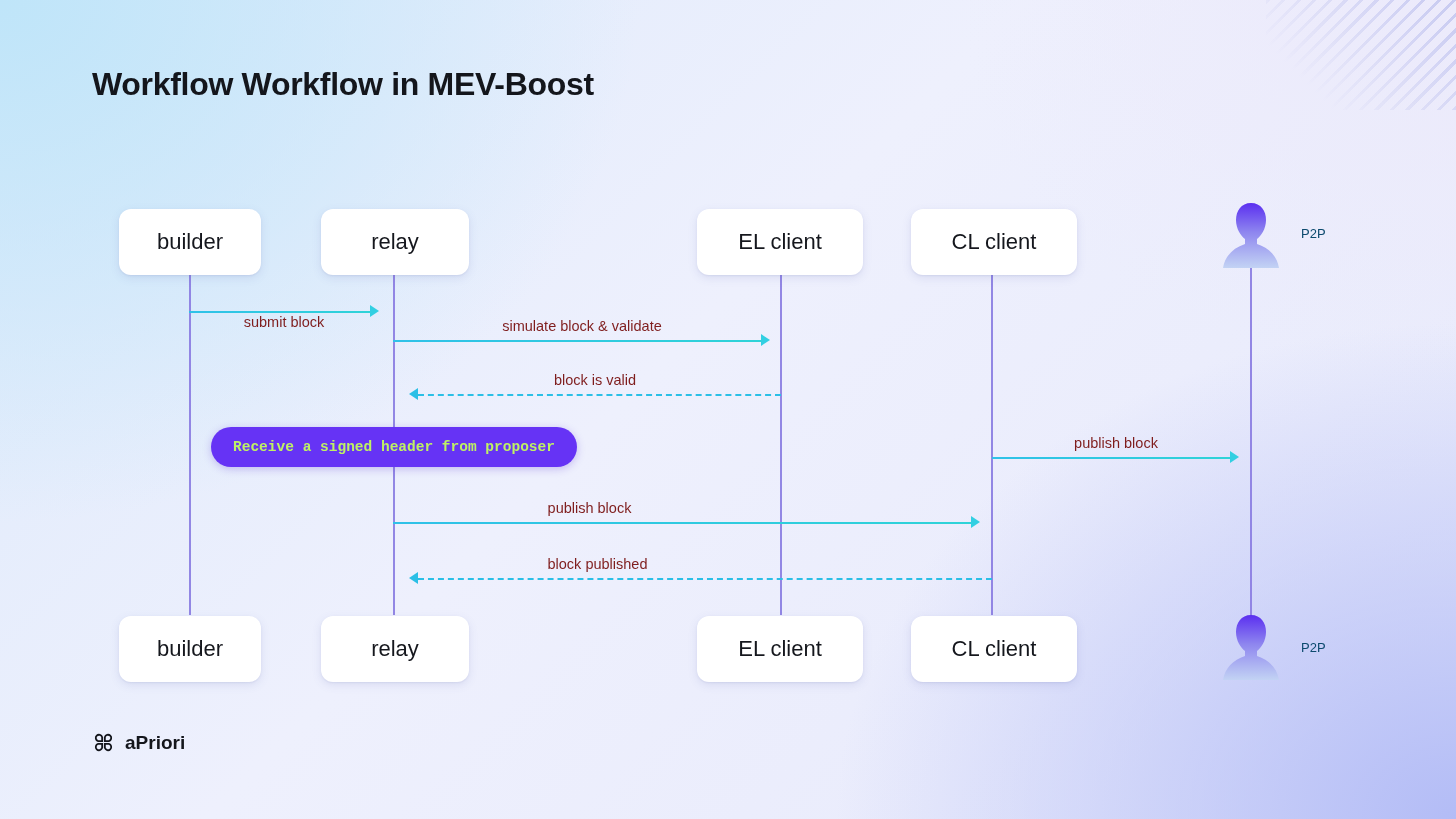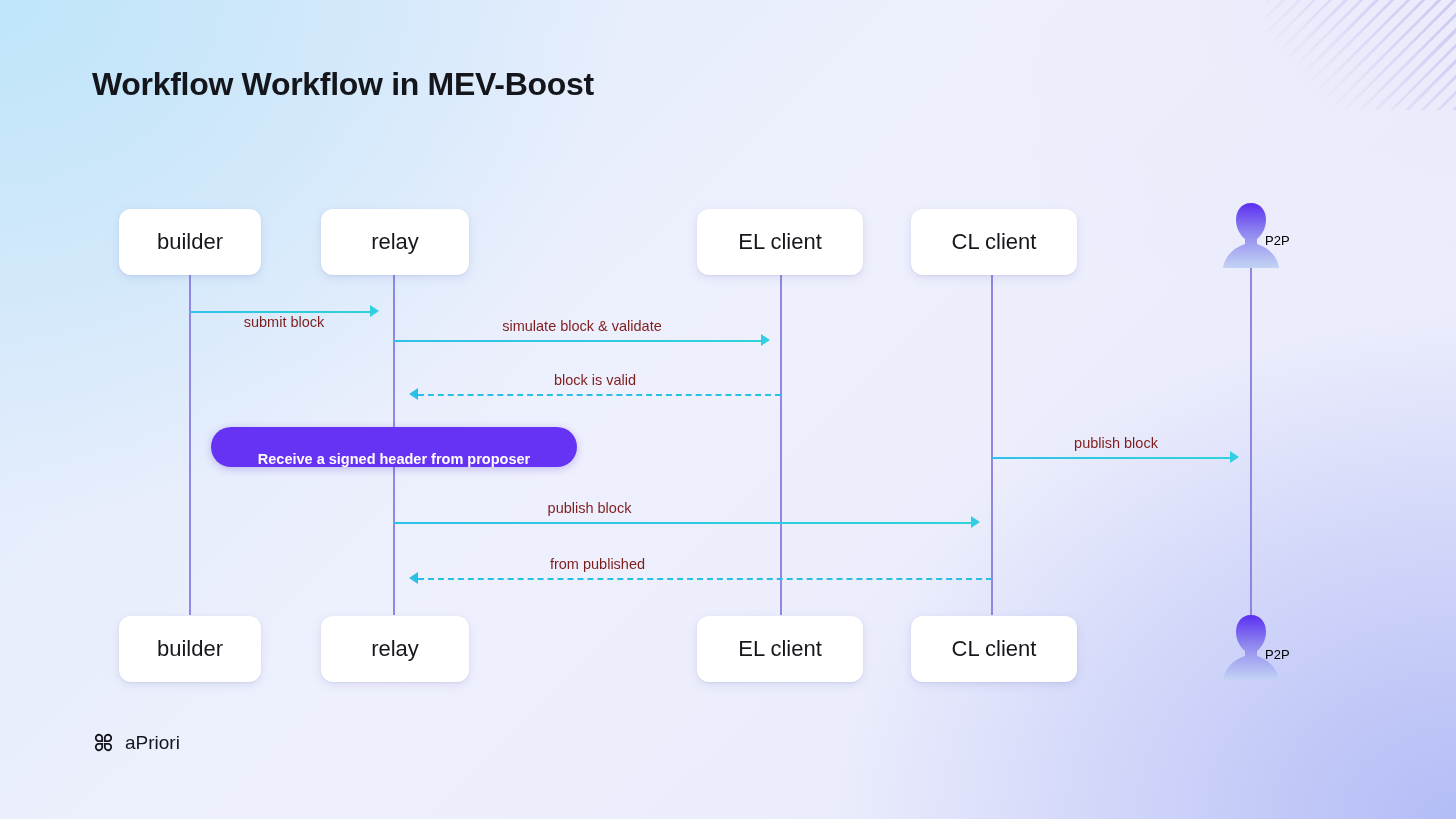--- a/index.html
+++ b/index.html
@@ -46,22 +46,22 @@
     border-radius:12px;
     box-shadow:0 3px 10px rgba(86,96,170,.13), 0 1px 2px rgba(86,96,170,.10);
     display:flex; align-items:center; justify-content:center;
     font-size:22px; color:#15171d; font-weight:400;
   }
 
   
   .actor{ position:absolute; }
   .actor svg{ display:block; }
   .actor .alabel{
-    position:absolute; left:44px; top:26px;
-    font-size:13px; color:#000000; white-space:nowrap;margin-top:7px;
+    position:absolute; left:80px; top:26px;
+    font-size:13px; color:#0c4a6e; white-space:nowrap;
   }
   .actor.bottom .alabel{ top:28px; }
 
   
   .msg{ position:absolute; height:22px; }
   .msgline{
     position:absolute; left:0; top:11px; height:2px;
     background:linear-gradient(90deg,#2fc1e8 0%,#2fd3d8 100%);
   }
   .msgline.dashed{
@@ -86,32 +86,33 @@
     position:absolute; white-space:nowrap;
     font-size:14.5px; color:#7f1d1d;
     text-align:center;
   }
 
   
   .note{
     position:absolute;
     background:#6633f5;
     border-radius:999px;
-    display:flex; align-items:flex-end; justify-content:center;
-    color:#ffffff; font-size:14.5px; font-weight:700;
+    display:flex; align-items:center; justify-content:center;
+    color:#bef264; font-size:14.5px; font-weight:700;
     box-shadow:0 2px 8px rgba(86,45,210,.28);
+    font-family:Liberation Mono, monospace;
   }
 
   
   .brand{
     position:absolute; left:92px; top:731px;
     display:flex; align-items:center; gap:10px;
   }
   .brand .mark{ width:23px; height:23px; display:block; }
-  .brand .bname{ font-size:19px; color:#14161c; }
+  .brand .bname{ font-size:19px; color:#14161c;font-weight:bold; }
 </style>
 </head>
 <body>
 
 <div class="stripes"></div>
 
 <div class="title">Workflow Workflow in MEV-Boost</div>
 
 <div class="canvas">
 
@@ -177,21 +178,21 @@
 
   <div class="msg" style="left:393px; top:511px; width:588px;">
     <div class="msgline" style="width:579px;"></div>
     <div class="msghead right" style="left:578px;"></div>
     <div class="msglabel" style="left:0; top:-11px; width:393px;">publish block</div>
   </div>
 
   <div class="msg" style="left:409px; top:567px; width:583px;">
     <div class="msgline dashed" style="left:9px; width:574px;"></div>
     <div class="msghead left" style="left:0;"></div>
-    <div class="msglabel" style="left:0; top:-11px; width:377px;">from published</div>
+    <div class="msglabel" style="left:0; top:-11px; width:377px;">block published</div>
   </div>
 
   <div class="note" style="left:211px; top:427px; width:366px; height:40px;">
     <span>Receive a signed header from proposer</span>
   </div>
 
   <div class="pbox" style="left:119px; top:616px; width:142px; height:66px;">
     <span>builder</span>
   </div>
 

